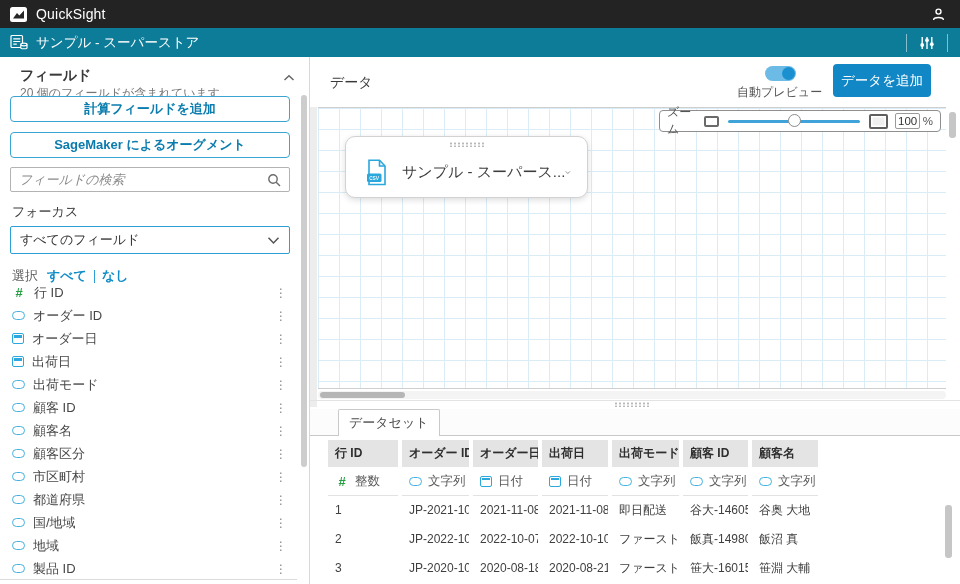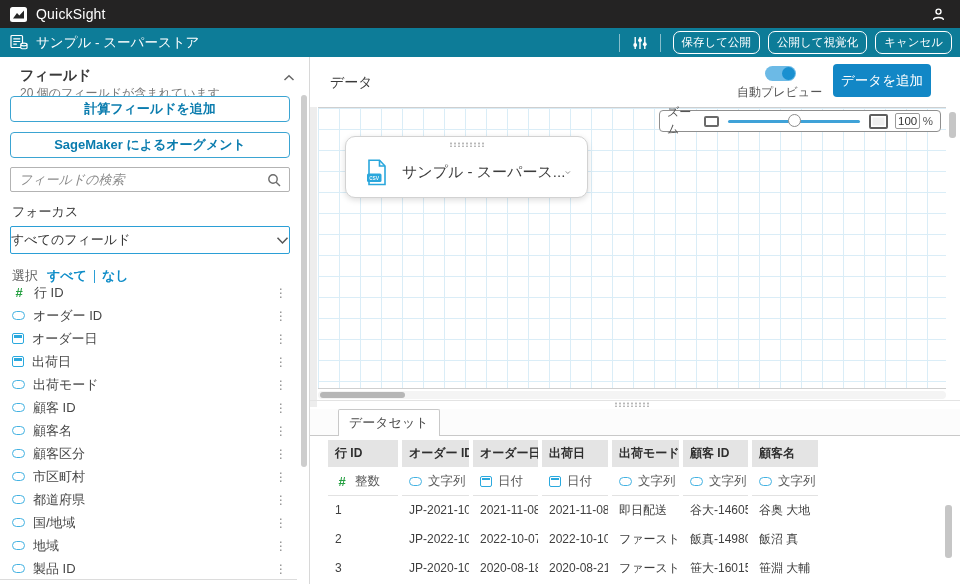--- a/index.html
+++ b/index.html
@@ -26,21 +26,21 @@
   .sb-count { font-size:12px; color:#757575; margin-left:8px; }
   .sb-collapse { position:absolute; right:14px; top:13px; cursor:pointer; }
   .btn-outline { position:absolute; left:10px; width:280px; height:26px; border:1px solid #3ba4d2; border-radius:4px; background:#fff; color:#0a7cae; font-weight:bold; font-size:13px; text-align:center; line-height:24px; cursor:pointer; }
   .btn-calc { top:39px; }
   .btn-sage { top:75px; }
   .search-box { position:absolute; left:10px; top:110px; width:280px; height:25px; border:1px solid #b3b3b3; border-radius:2px; display:flex; align-items:center; background:#fff;justify-content:space-between; }
   .search-box input { flex:1; border:0; outline:none; font-family:inherit; font-size:13px; font-style:italic; color:#555; padding:0 8px; background:transparent; }
   .search-box input::placeholder { color:#8a8a8a; font-style:italic; }
   .search-box svg { margin-right:8px; }
   .focus-label { position:absolute; left:12px; top:146px; font-size:13px; color:#3a3a3a; }
-  .focus-select { position:absolute; left:10px; top:169px; width:280px; height:28px; border:1.5px solid #2b9fd6; border-radius:2px; background:#fff; display:flex; align-items:center; padding:0 0; font-size:13px; color:#333; cursor:pointer; }
+  .focus-select { position:absolute; left:10px; top:169px; width:280px; height:28px; border:1.5px solid #2b9fd6; border-radius:2px; background:#fff; display:flex; align-items:center; padding:0 9px; font-size:13px; color:#333; cursor:pointer; }
   .focus-select svg { margin-left:auto; }
   .select-row { position:absolute; left:12px; top:210px; display:flex; align-items:center; font-size:13px; }
   .select-row .lbl { color:#5a5a5a; margin-right:9px; }
   .select-row .lnk { color:#0f8dc8; font-weight:bold; cursor:pointer; }
   .select-row .bar { width:1px; height:13px; background:#2b9fd6; margin:0 7px; }
   .field-list { position:absolute; left:0; top:224px; width:297px; height:299px; border-bottom:1px solid #dcdcdc; overflow:hidden; }
   .frow { height:23px; display:flex; align-items:center; padding:0 10px 0 12px; cursor:pointer; }
   .fname { font-size:13px; color:#464646; margin-left:8px; }
   .kebab { margin-left:auto; color:#8a8a8a; font-size:12px; cursor:pointer; line-height:1; }
   .sb-scroll { position:absolute; right:2px; top:38px; width:6px; height:372px; background:#cdcdcd; border-radius:3px; }
@@ -136,25 +136,20 @@
         <svg width="16" height="16" viewBox="0 0 16 16">
             <g stroke="#fff" stroke-width="1.4">
               <path d="M3.2 2v12M8 2v12M12.8 2v12"></path>
             </g>
             <circle cx="3.2" cy="10" r="1.9" fill="#fff"></circle>
             <circle cx="8" cy="5.2" r="1.9" fill="#fff"></circle>
             <circle cx="12.8" cy="9.2" r="1.9" fill="#fff"></circle>
           </svg>
       </span>
       <span class="vdiv"></span>
-      <span id="tb-buttons" style="display:flex;align-items:center;">
-          <button class="tbtn">保存して公開</button>
-          <button class="tbtn">公開して視覚化</button>
-          <button class="tbtn">キャンセル</button>
-        </span>
     </div>
   </div>
 
   <div class="sidebar">
     <div class="sb-head">
       <span class="sb-title">フィールド</span>
       <span class="sb-count">20 個のフィールドが含まれています</span>
     </div>
     <span class="sb-collapse">
       <svg width="12" height="8" viewBox="0 0 12 8" fill="none" stroke="#666" stroke-width="1.5">

